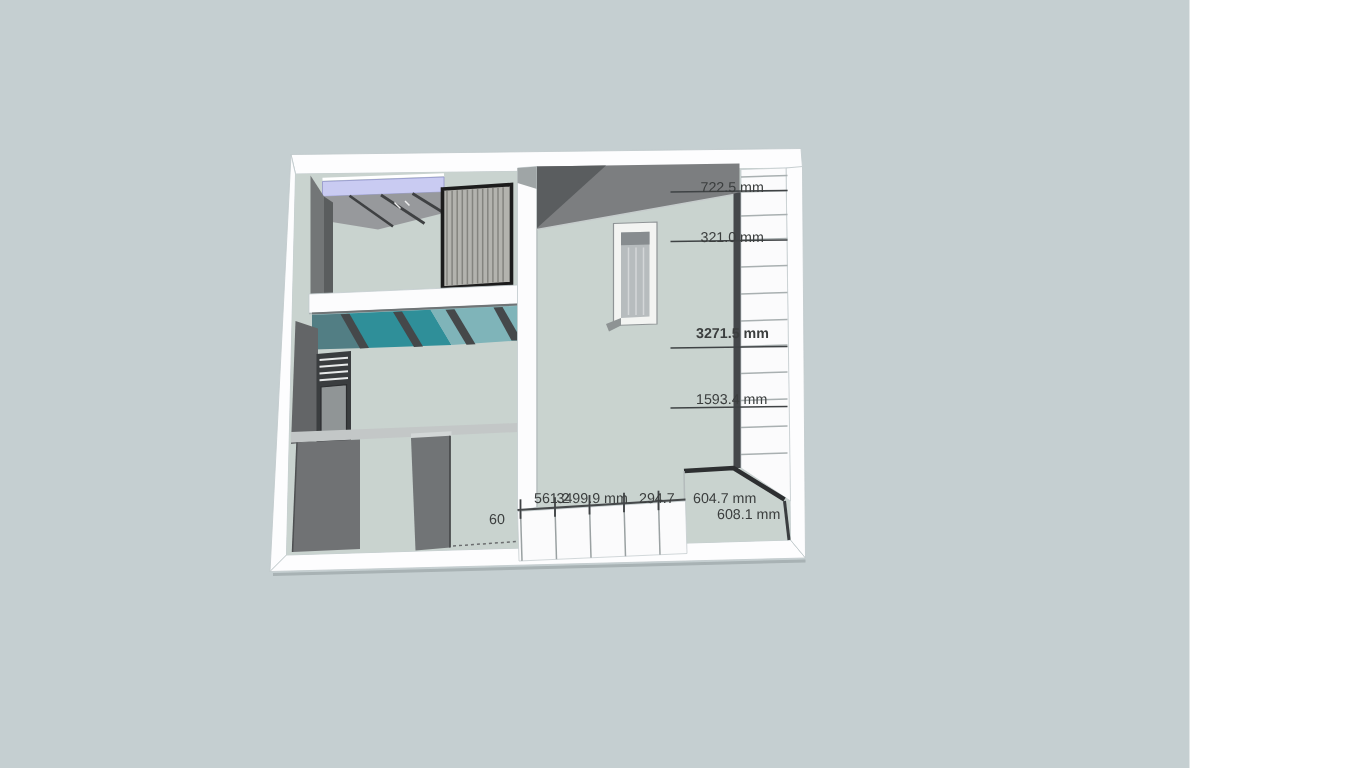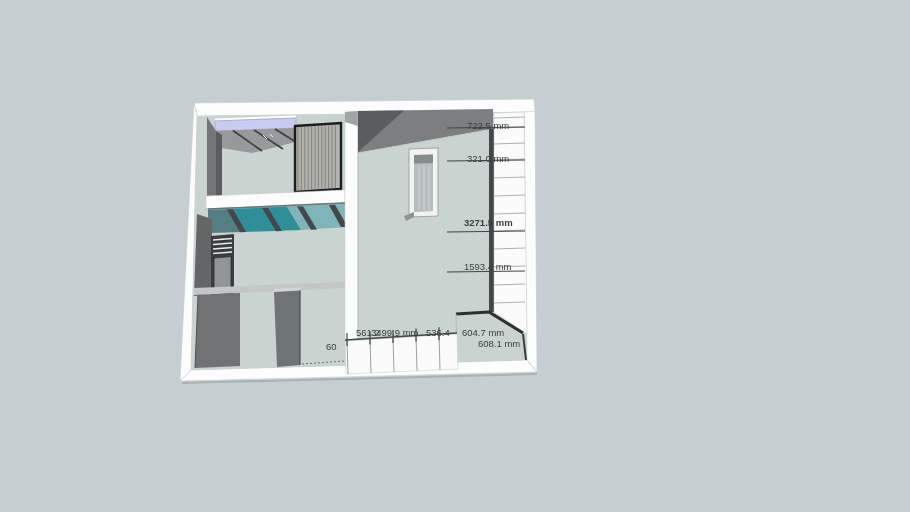--- a/index.html
+++ b/index.html
@@ -1,18 +1,18 @@
 <!DOCTYPE html>
 <html><head>
 <meta charset="utf-8">
 <style>
   html,body{margin:0;padding:0;}
   #stage{
     position:relative;
-    width:910px;height:512px;
+    width:793px;height:512px;
     background:#c5cfd1;
     overflow:hidden;
     font-family:"Liberation Sans", sans-serif;
   }
   #model-svg{position:absolute;left:0;top:0;}
   .dim-label{
     position:absolute;
     font-size:9.5px;
     line-height:10px;
     color:#3b3e3e;
@@ -187,18 +187,18 @@
     </g>
   </svg>
 
   <div id="labels">
       <span class="dim-label" style="left: 467px; top: 121px; color: rgb(59, 62, 62);">722.5 mm</span>
       <span class="dim-label" style="left: 467px; top: 154px; color: rgb(59, 62, 62);">321.0 mm</span>
       <span class="dim-label" style="left: 464px; top: 218px; color: rgb(59, 62, 62); font-weight: bold;">3271.5 mm</span>
       <span class="dim-label" style="left: 464px; top: 262px; color: rgb(59, 62, 62);">1593.4 mm</span>
       <span class="dim-label" style="left: 356px; top: 328px; color: rgb(59, 62, 62); text-align: right;">561.2</span>
       <span class="dim-label" style="left: 371px; top: 328px; color: rgb(59, 62, 62);">3499.9 mm</span>
-      <span class="dim-label" style="left: 426px; top: 328px; color: rgb(59, 62, 62);">536.4</span>
+      <span class="dim-label" style="left: 426px; top: 328px; color: rgb(59, 62, 62);">294.7</span>
       <span class="dim-label" style="left: 462px; top: 328px; color: rgb(59, 62, 62);">604.7 mm</span>
       <span class="dim-label" style="left: 478px; top: 339px; color: rgb(59, 62, 62);">608.1 mm</span>
       <span class="dim-label" style="left: 326px; top: 342px; color: rgb(59, 62, 62);">60</span>
     </div>
 </div>
 
 </body></html>

